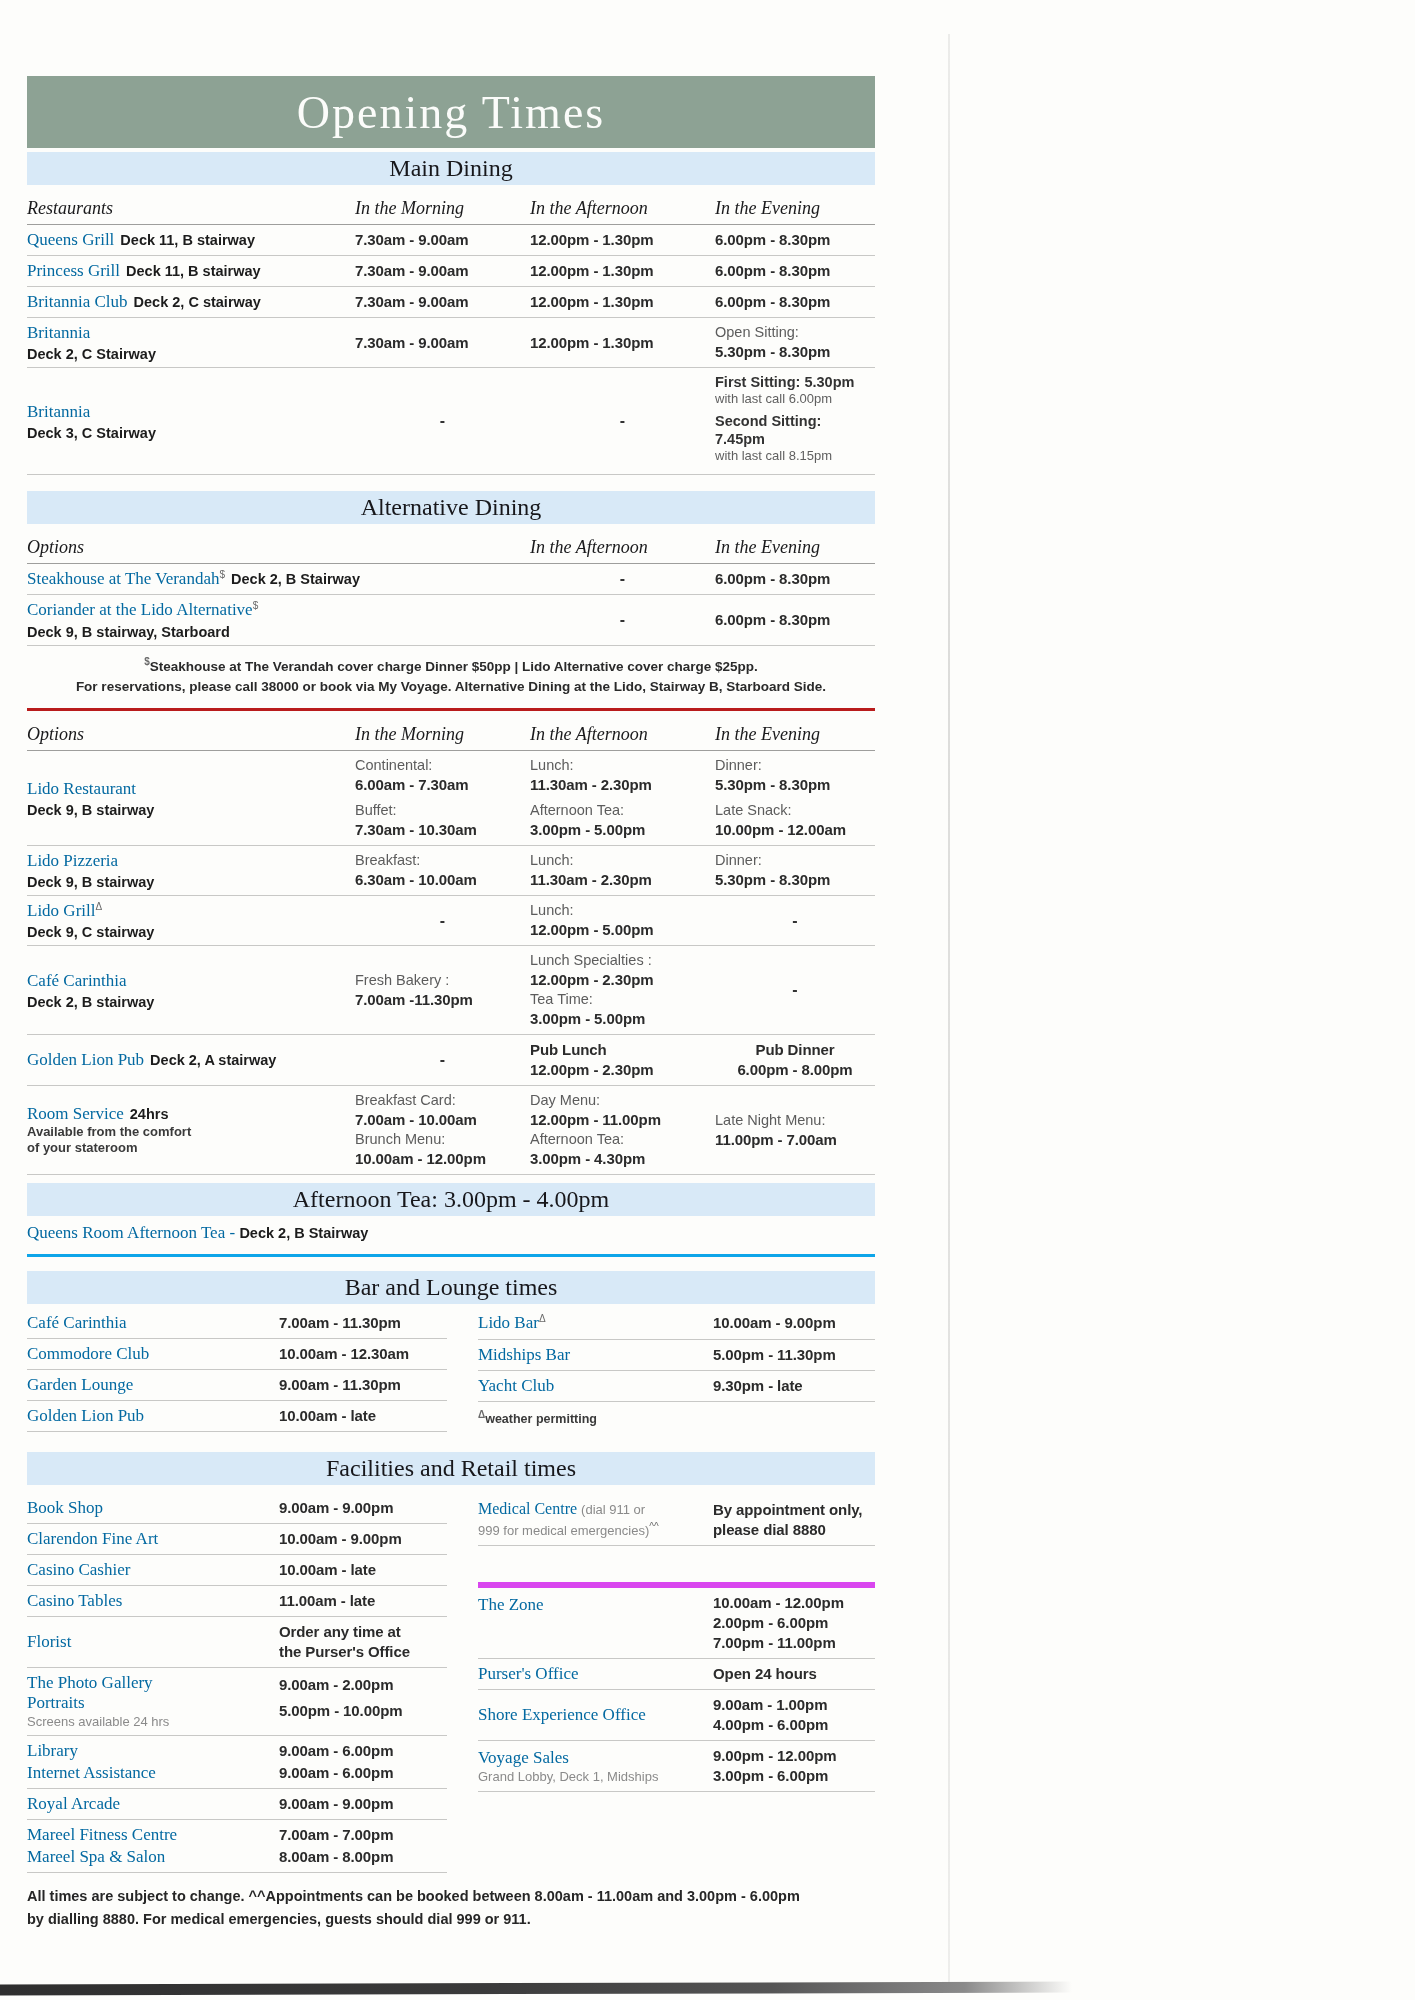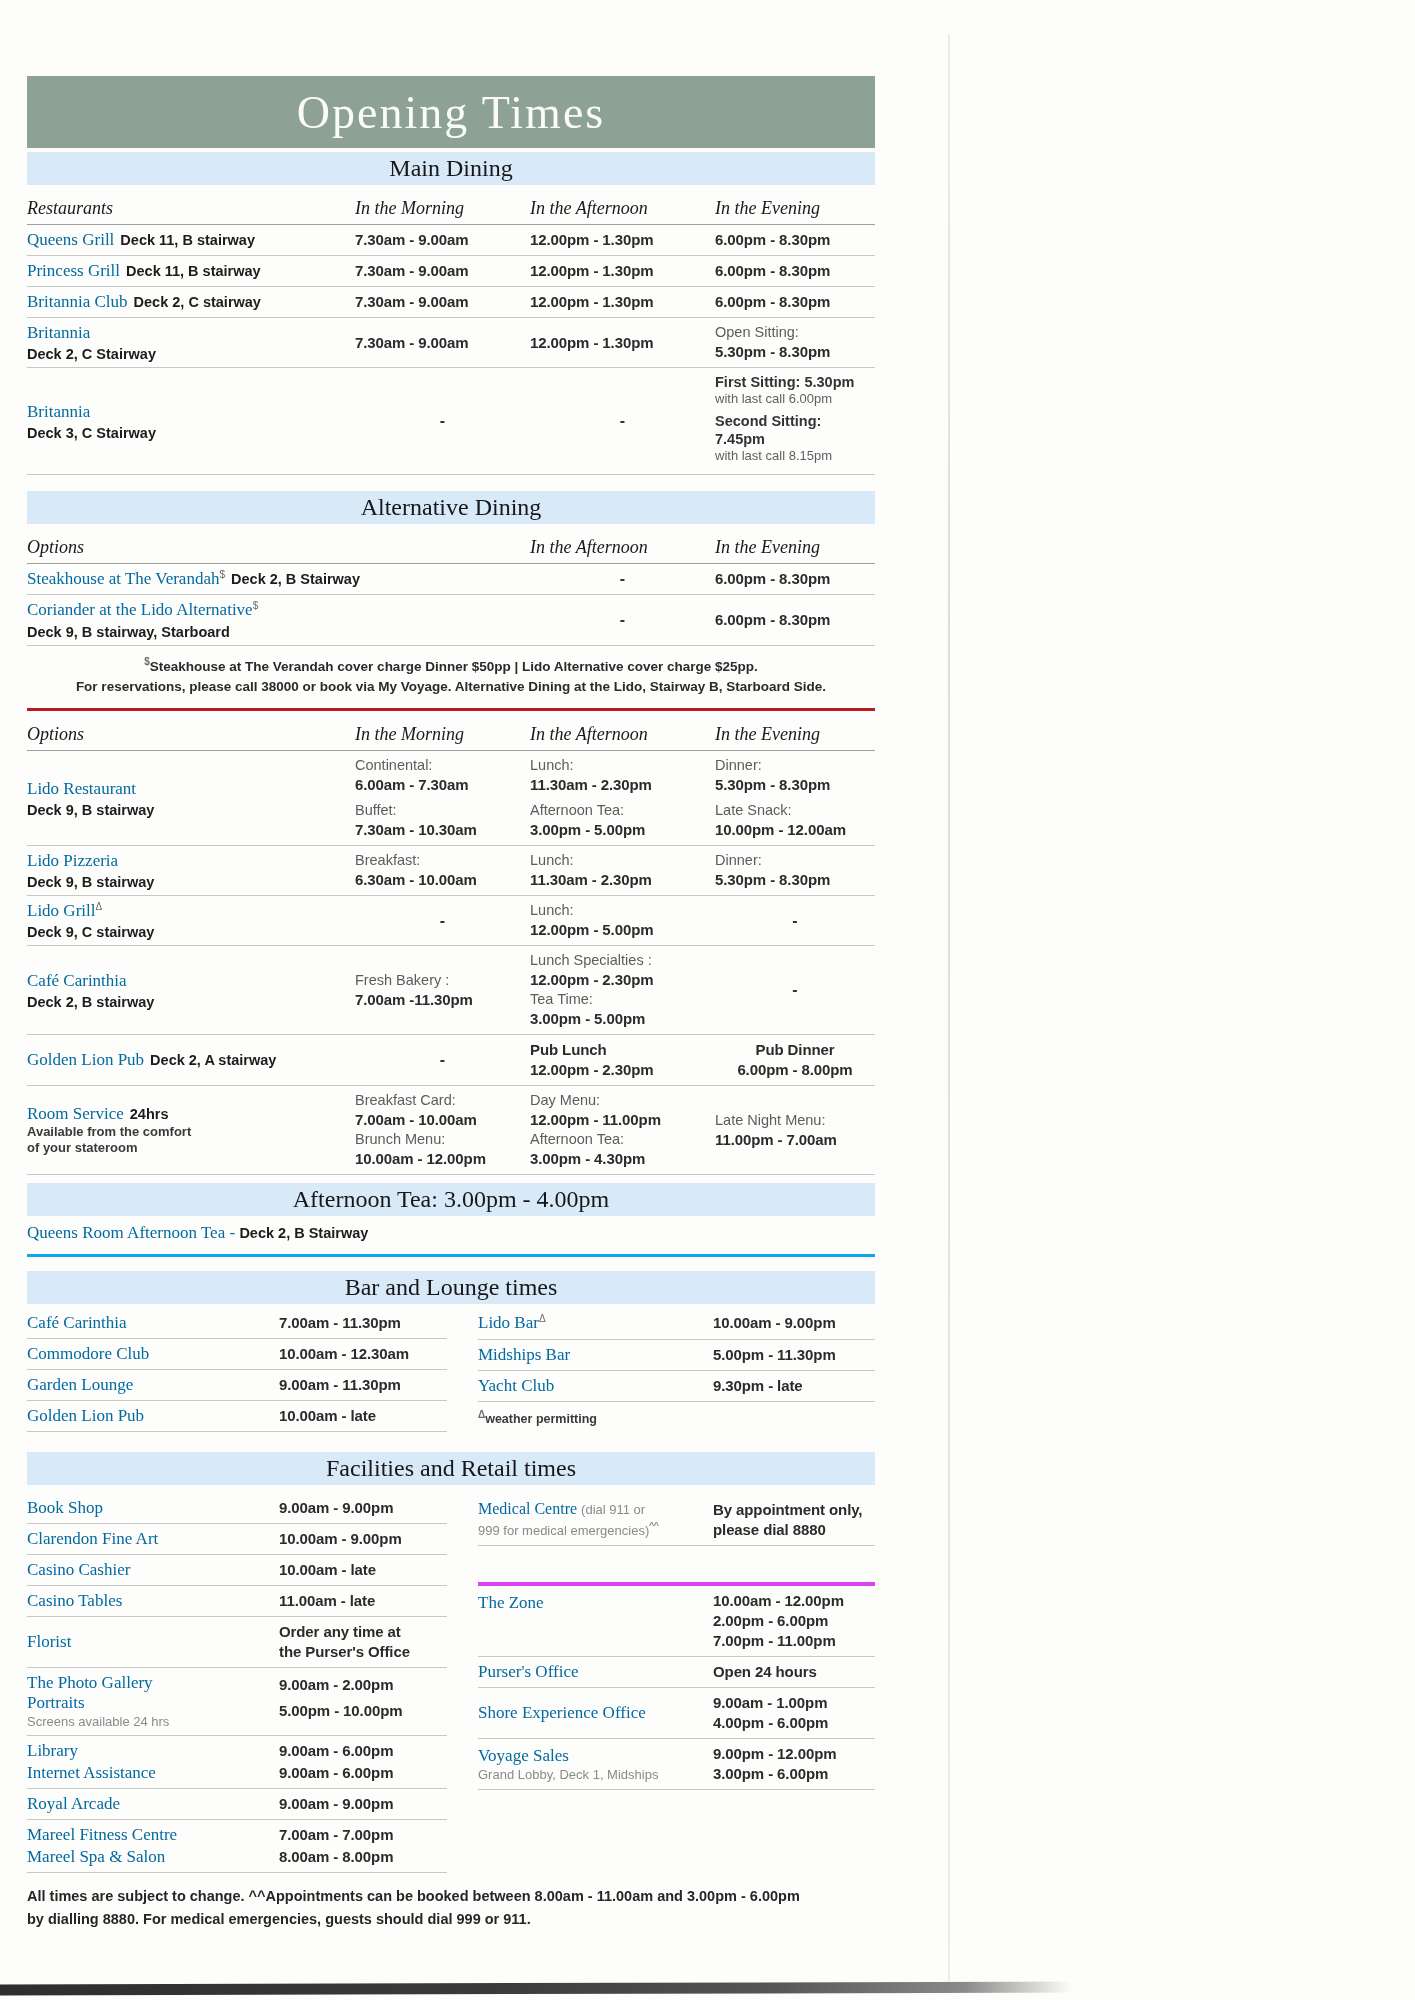--- a/index.html
+++ b/index.html
@@ -41,21 +41,21 @@
   .fnwrap{text-align:center;padding:8px 0 10px;border-bottom:3px solid #b91c1c;}
   .fn{font-size:13.5px;font-weight:600;color:#2a2a2a;line-height:1.55;}
 
   .tealine{padding:7px 0 11px;border-bottom:3px solid #0ea5e9;}
 
   .twocol{display:flex;justify-content:space-between;}
   .colL{width:420px;} .colR{width:397px;}
   .pr{display:grid;grid-template-columns:252px 168px;padding:5px 0;align-items:center;}
   .prR{display:grid;grid-template-columns:235px 162px;padding:5px 0;align-items:center;}
   .bb{border-bottom:1px solid #c8c8c6;}
-  .bt{border-top:4px solid #d946ef;}
+  .bt{border-top:6px solid #d946ef;}
   .note{margin-top:7px;font-size:12.5px;font-weight:600;color:#3a3a3a;}
   .spacer36{height:36px;}
   .footer{margin-top:12px;font-size:14.5px;font-weight:600;color:#262626;line-height:1.55;}
 </style>
 </head>
 <body>
 
 <div class="page">
   <div class="content">
 

